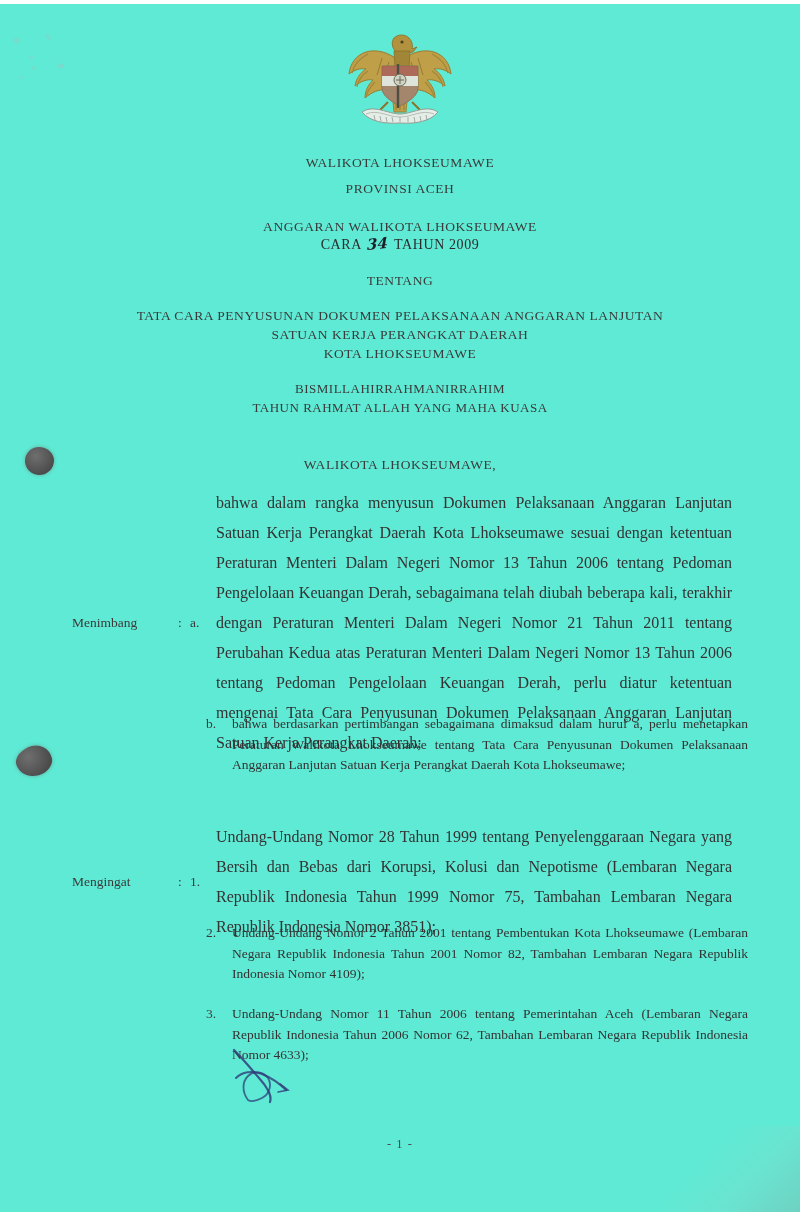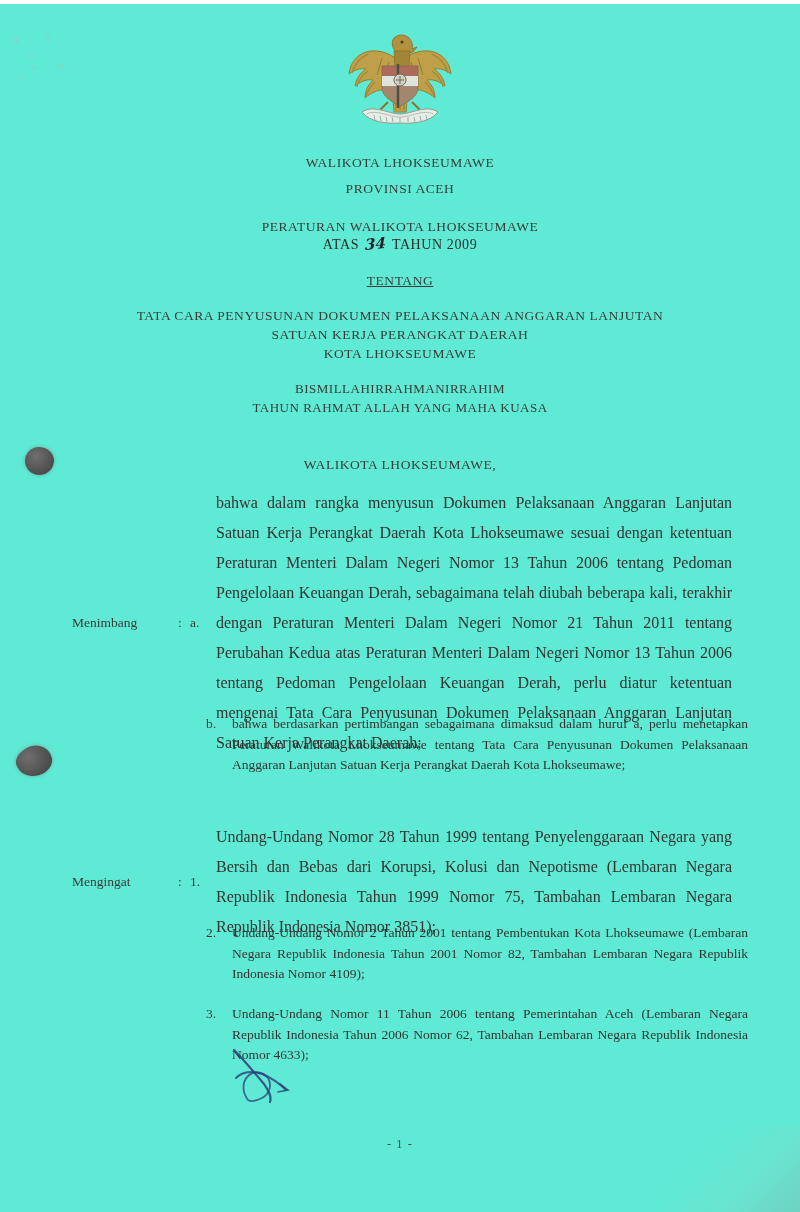--- a/index.html
+++ b/index.html
@@ -233,29 +233,29 @@
 
       <path d="M18 82 C30 74 44 84 56 84 C68 84 82 74 94 82 C86 92 70 94 56 93 C42 94 26 92 18 82 Z" fill="#efeee9" stroke="#9a958c" stroke-width="1"></path>
       <path d="M22 84 C34 79 44 87 56 87 C68 87 78 79 90 84" stroke="#b1aca2" stroke-width=".8" fill="none"></path>
       <path d="M30 85 L31 90 M36 86 L37 91 M42 87 L43 92 M48 87 L49 92 M56 87 L56 92 M64 87 L64 92 M70 87 L71 92 M76 86 L77 91 M82 85 L83 90" stroke="#8c877e" stroke-width=".7"></path>
     </svg>
   </div>
 
   <div class="center-block hd" style="top:148px;"><span>WALIKOTA LHOKSEUMAWE</span></div>
   <div class="center-block hd" style="top:174px;"><span>PROVINSI ACEH</span></div>
 
-  <div class="center-block hd" style="top:212px;"><span>PERATURAN WALIKOTA LHOKSEUMAWE</span></div>
+  <div class="center-block hd" style="top:212px;"><span>ANGGARAN WALIKOTA LHOKSEUMAWE</span></div>
 
   <div class="center-block nomor-line" style="top:231px;">
-    <span>ATAS</span>
+    <span>CARA</span>
     <span class="handwritten-no">34</span>
     <span>TAHUN 2009</span>
   </div>
 
-  <div class="center-block hd" style="top:266px;text-decoration:underline;"><span>TENTANG</span></div>
+  <div class="center-block hd" style="top:266px;"><span>TENTANG</span></div>
 
   <div class="center-block title-lines" style="top:302px;">
     <div class="hd">TATA CARA PENYUSUNAN DOKUMEN PELAKSANAAN ANGGARAN LANJUTAN</div>
     <div class="hd">SATUAN KERJA PERANGKAT DAERAH</div>
     <div class="hd">KOTA LHOKSEUMAWE</div>
   </div>
 
   <div class="center-block title-lines" style="top:375px;">
     <div class="hd hd-sm">BISMILLAHIRRAHMANIRRAHIM</div>
     <div class="hd hd-sm">TAHUN RAHMAT ALLAH YANG MAHA KUASA</div>

